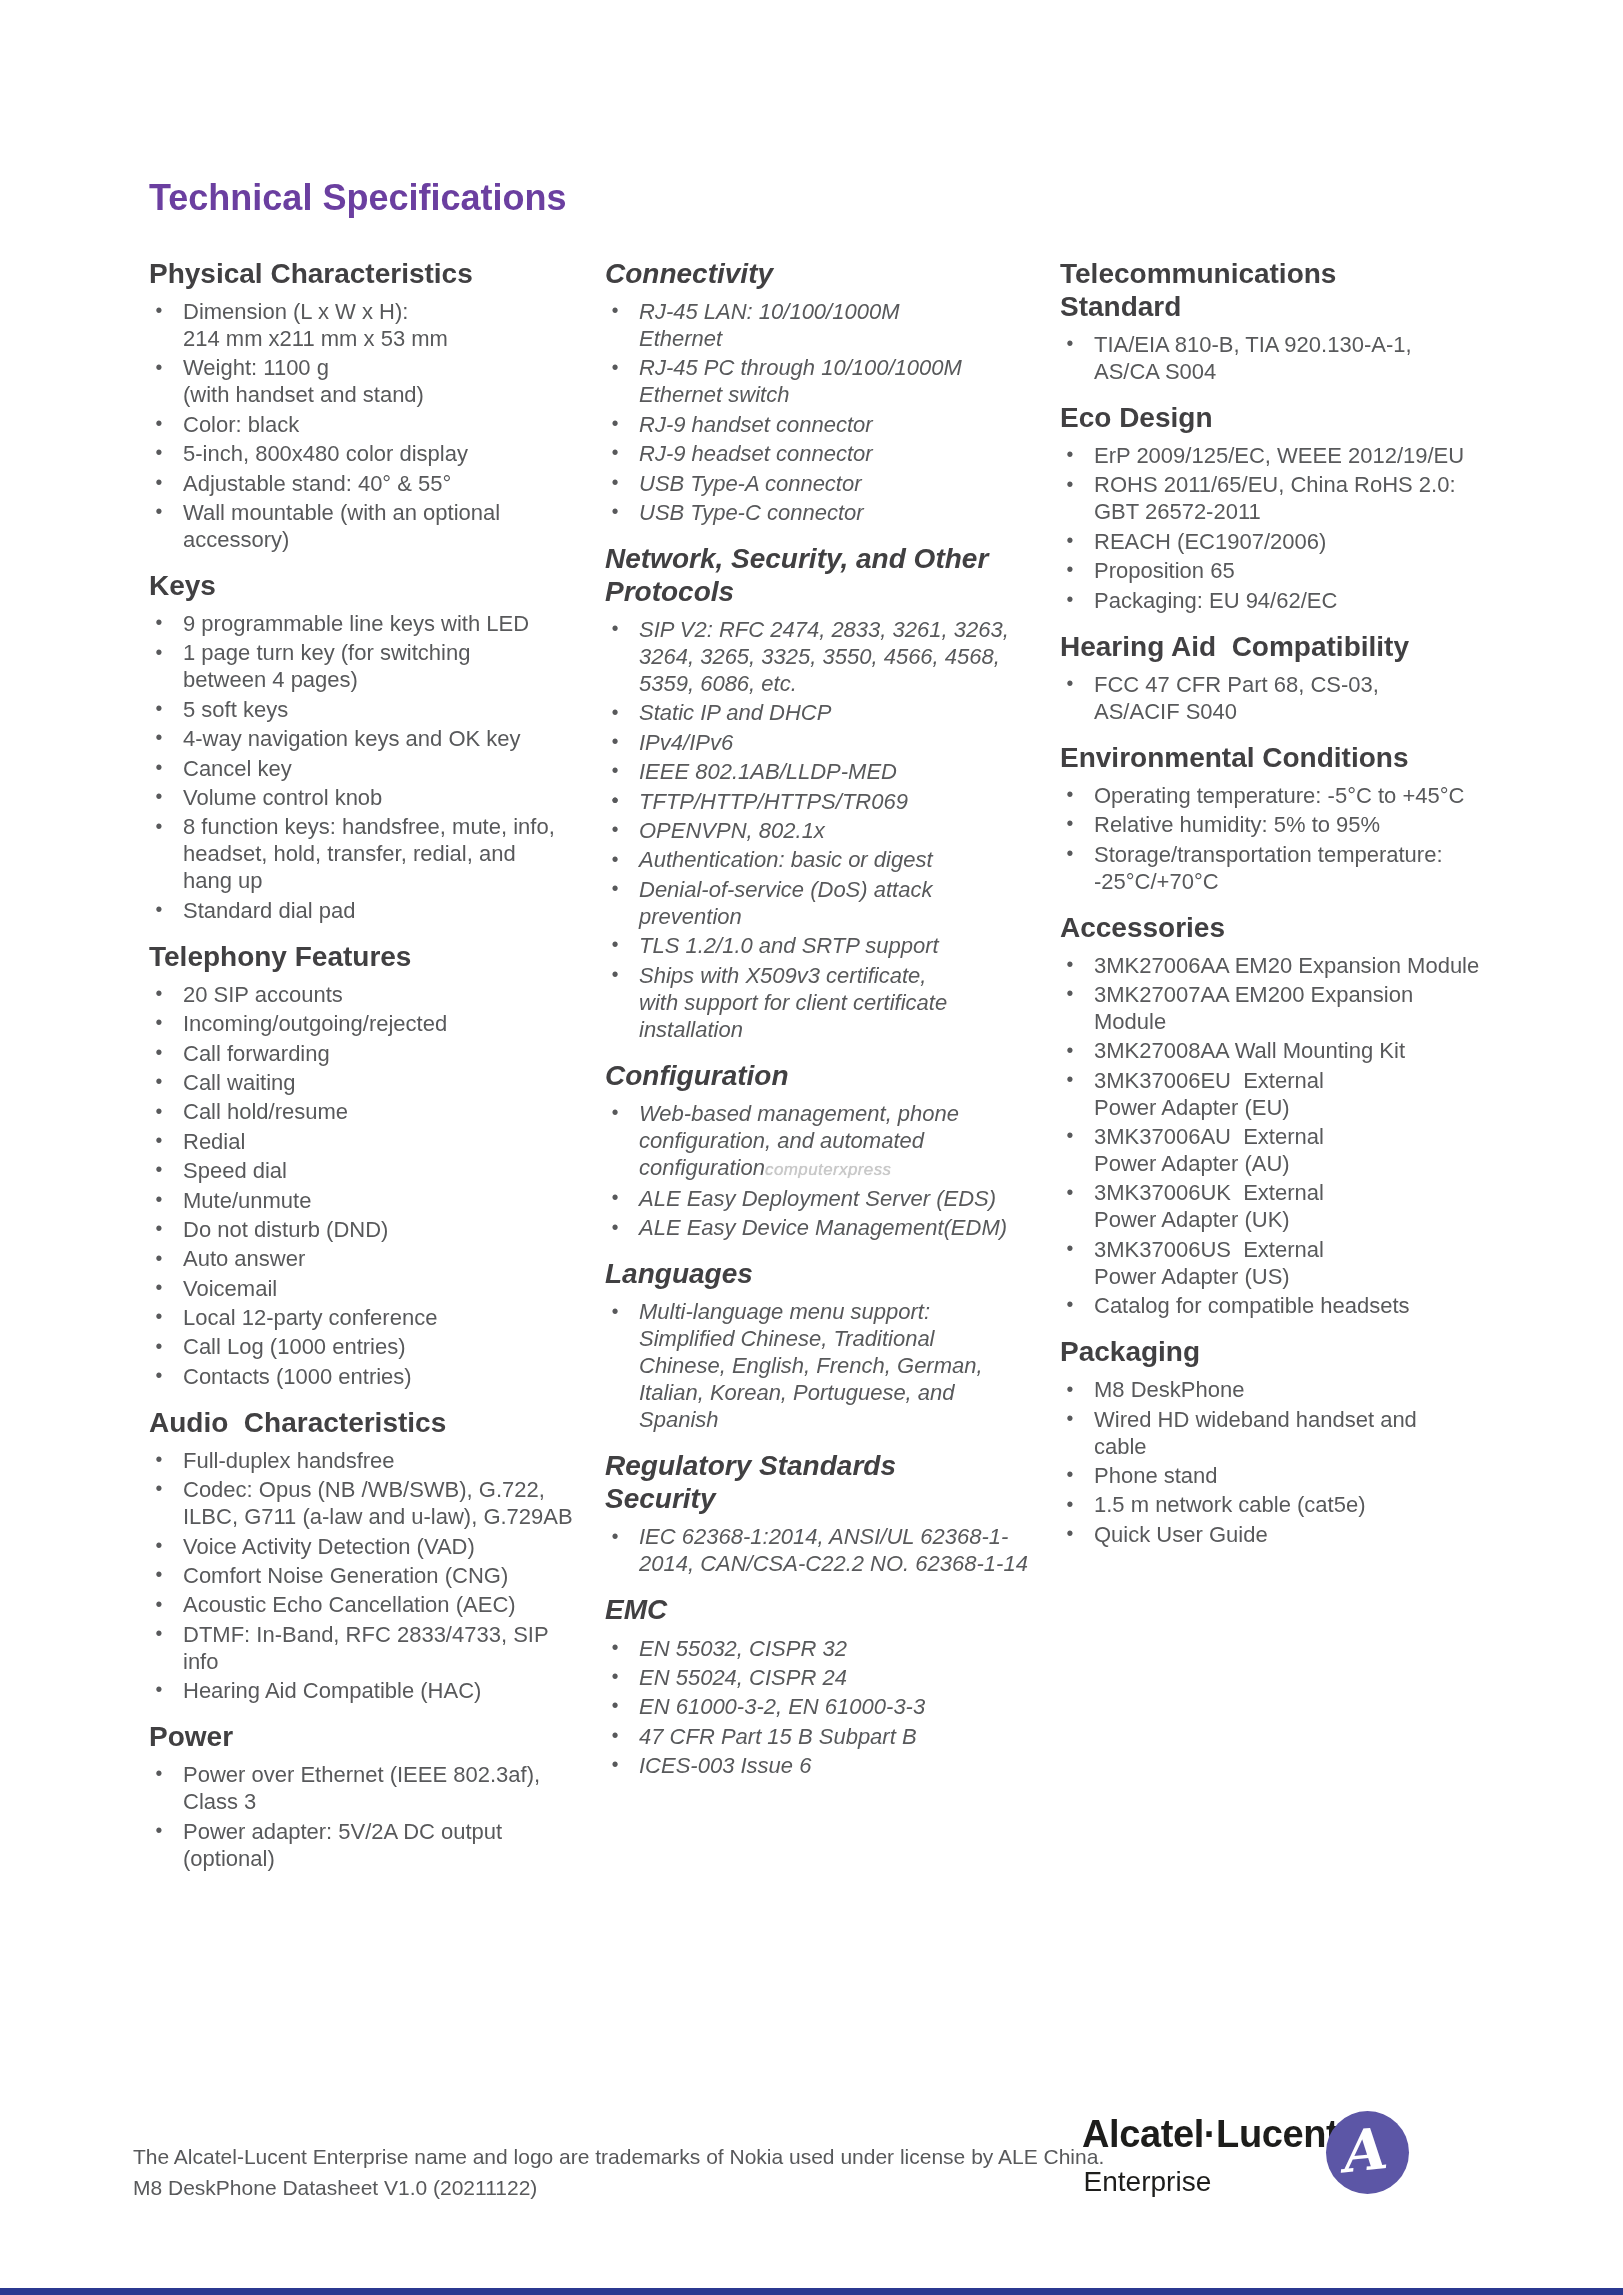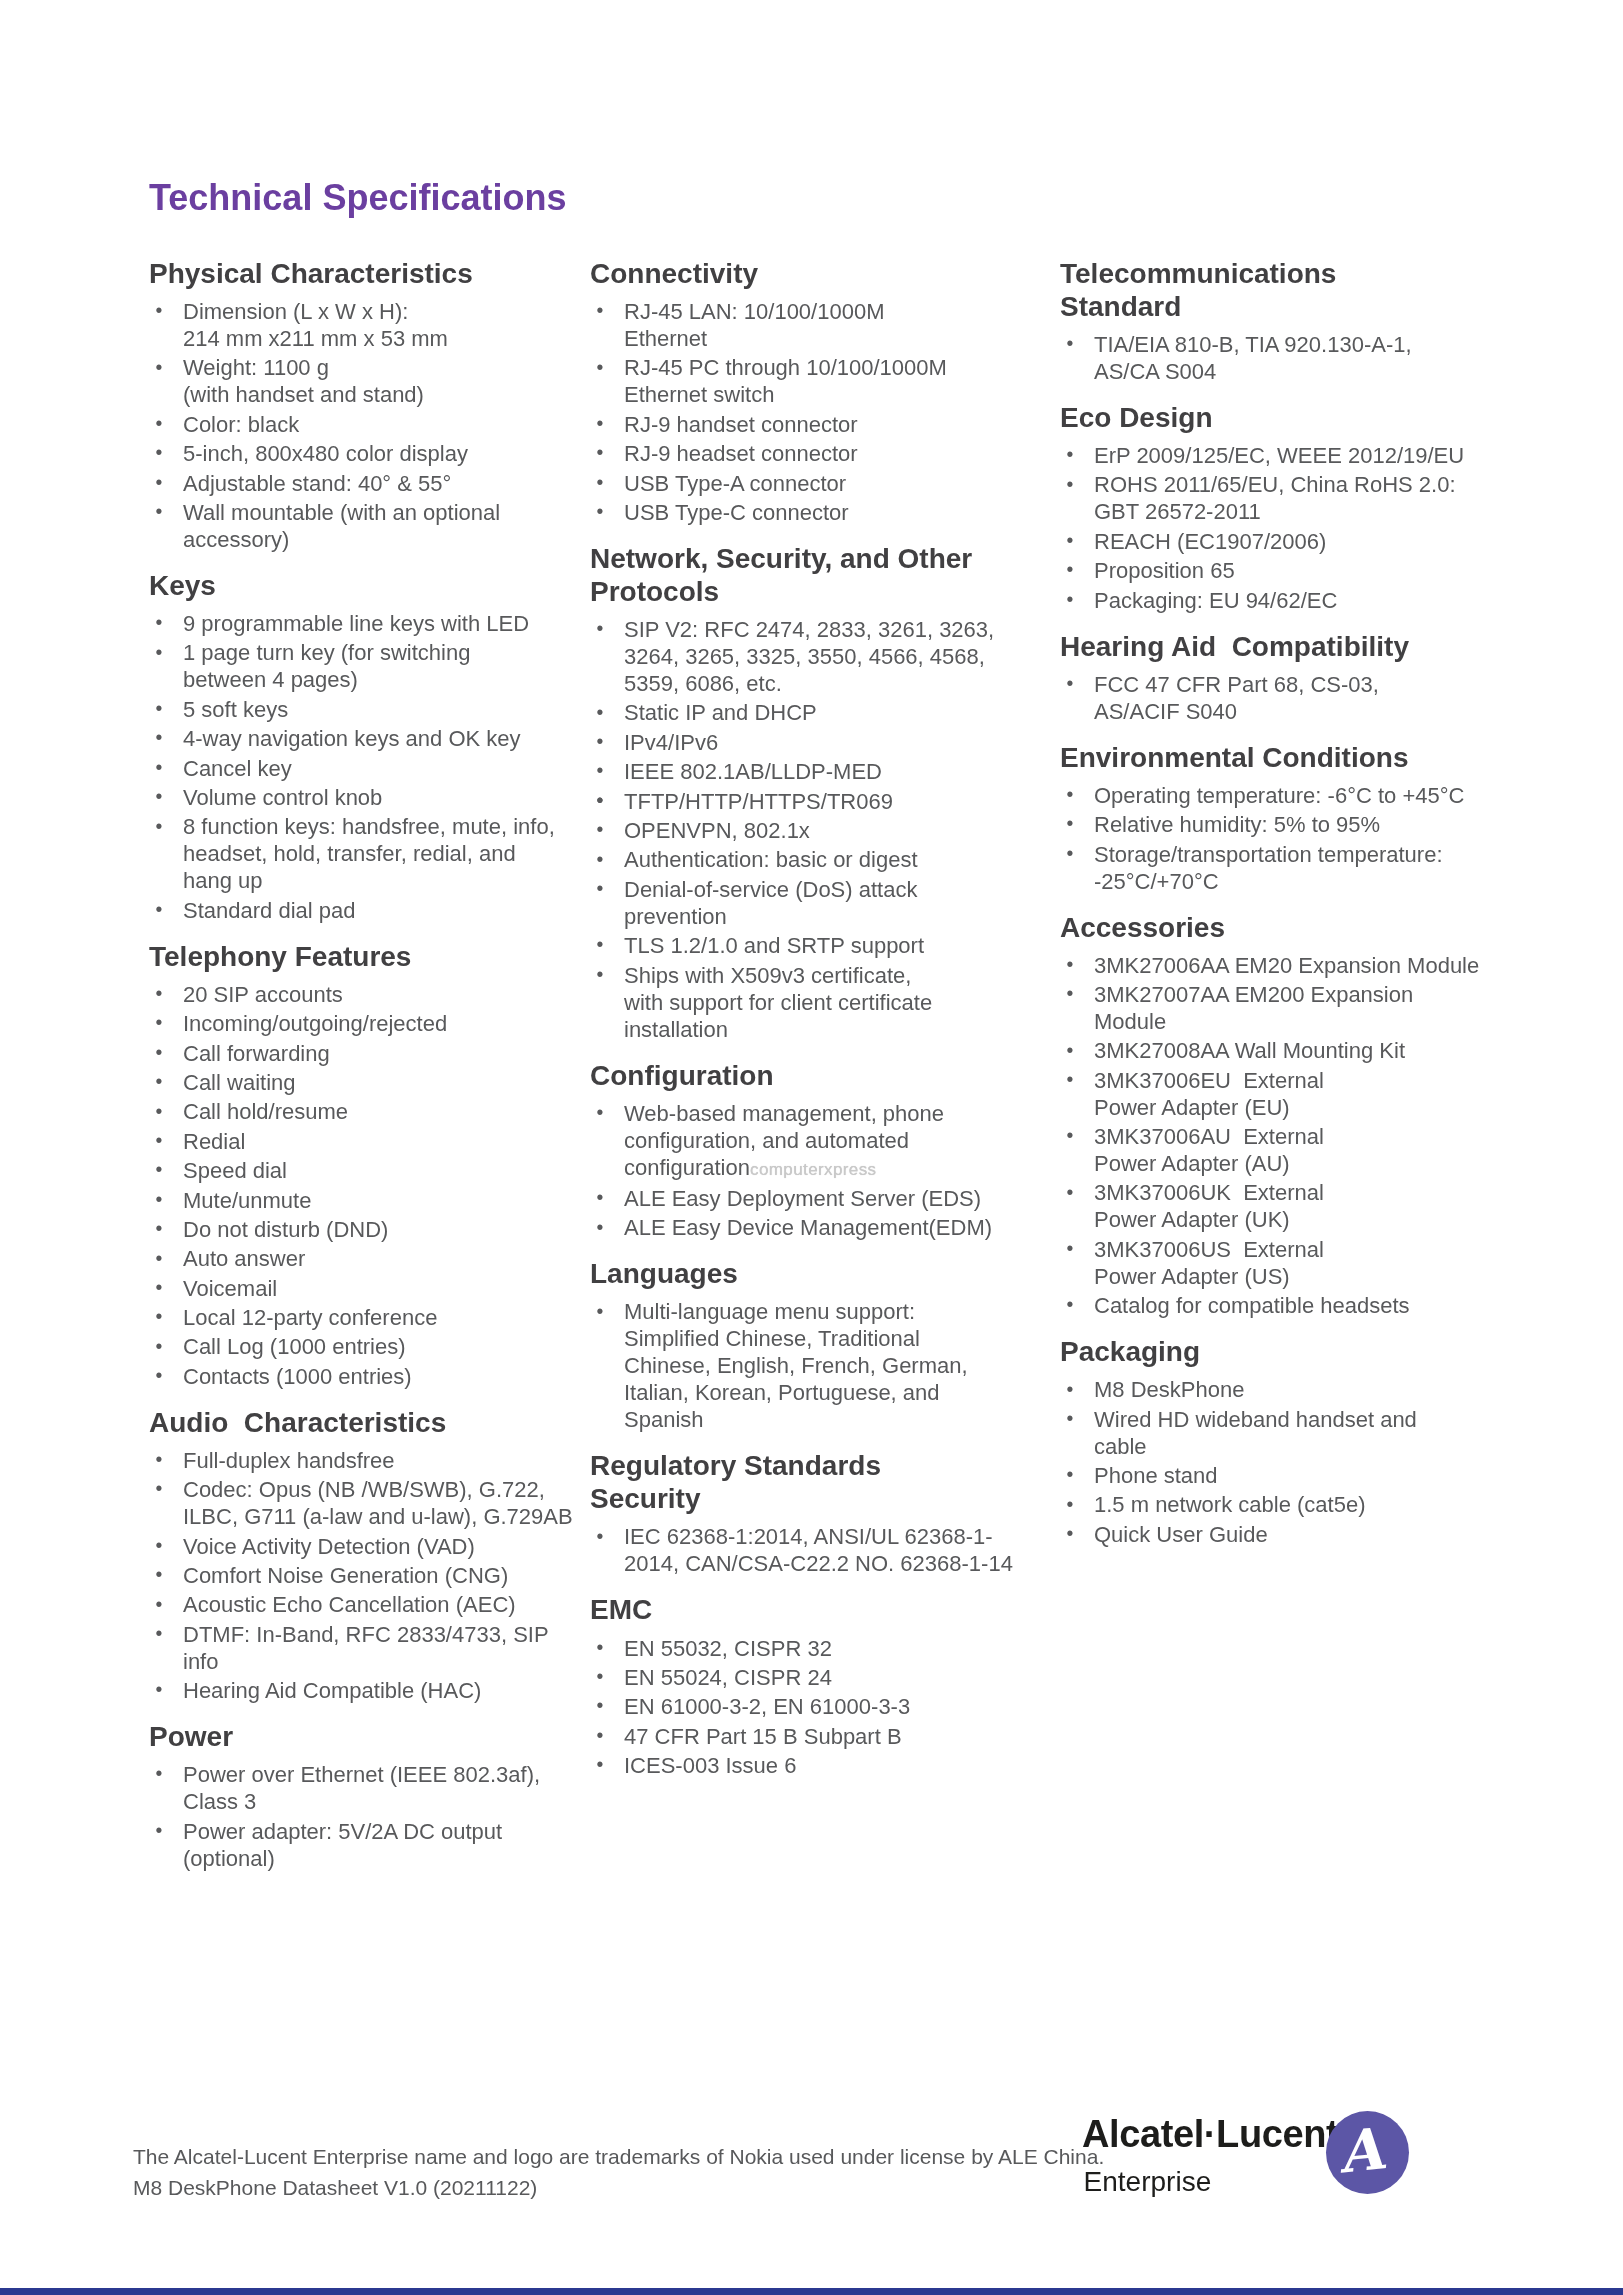--- a/index.html
+++ b/index.html
@@ -16,21 +16,21 @@
     font-family:"Liberation Sans", sans-serif;color:var(--body-gray);
   }
   .page-title{
     position:absolute;left:149px;top:177px;
     font-size:36px;font-weight:bold;color:var(--title-purple);
     letter-spacing:0;
   }
   .columns{position:absolute;left:0;top:245px;width:1624px;}
   .column{position:absolute;top:0;}
   .column.c0{left:149px;width:443px;}
-  .column.c1{left:590px;width:447px;}
+  .column.c1{left:605px;width:447px;font-style:italic;}
   .column.c2{left:1060px;width:463px;}
   .section-heading{
     font-size:28px;font-weight:bold;color:var(--heading-gray);
     line-height:1.18;margin:16px 0 8px 0;white-space:pre-wrap;
   }
   .column .section-heading:first-child{margin-top:12px;}
   .item-list{list-style:none;}
   .list-item{
     position:relative;padding-left:34px;margin-bottom:2.4px;
     font-size:22px;line-height:27px;color:var(--body-gray);
@@ -219,21 +219,21 @@
         <li class="list-item"><span class="bullet">•</span><span class="item-text">Proposition 65</span></li>
         <li class="list-item"><span class="bullet">•</span><span class="item-text">Packaging: EU 94/62/EC</span></li>
       </ul>
       <h2 class="section-heading">Hearing Aid  Compatibility</h2>
       <ul class="item-list">
         <li class="list-item"><span class="bullet">•</span><span class="item-text">FCC 47 CFR Part 68, CS-03,
 AS/ACIF S040</span></li>
       </ul>
       <h2 class="section-heading">Environmental Conditions</h2>
       <ul class="item-list">
-        <li class="list-item"><span class="bullet">•</span><span class="item-text">Operating temperature: -6°C to +45°C</span></li>
+        <li class="list-item"><span class="bullet">•</span><span class="item-text">Operating temperature: -5°C to +45°C</span></li>
         <li class="list-item"><span class="bullet">•</span><span class="item-text">Relative humidity: 5% to 95%</span></li>
         <li class="list-item"><span class="bullet">•</span><span class="item-text">Storage/transportation temperature:
 -25°C/+70°C</span></li>
       </ul>
       <h2 class="section-heading">Accessories</h2>
       <ul class="item-list">
         <li class="list-item"><span class="bullet">•</span><span class="item-text">3MK27006AA EM20 Expansion Module</span></li>
         <li class="list-item"><span class="bullet">•</span><span class="item-text">3MK27007AA EM200 Expansion
 Module</span></li>
         <li class="list-item"><span class="bullet">•</span><span class="item-text">3MK27008AA Wall Mounting Kit</span></li>

